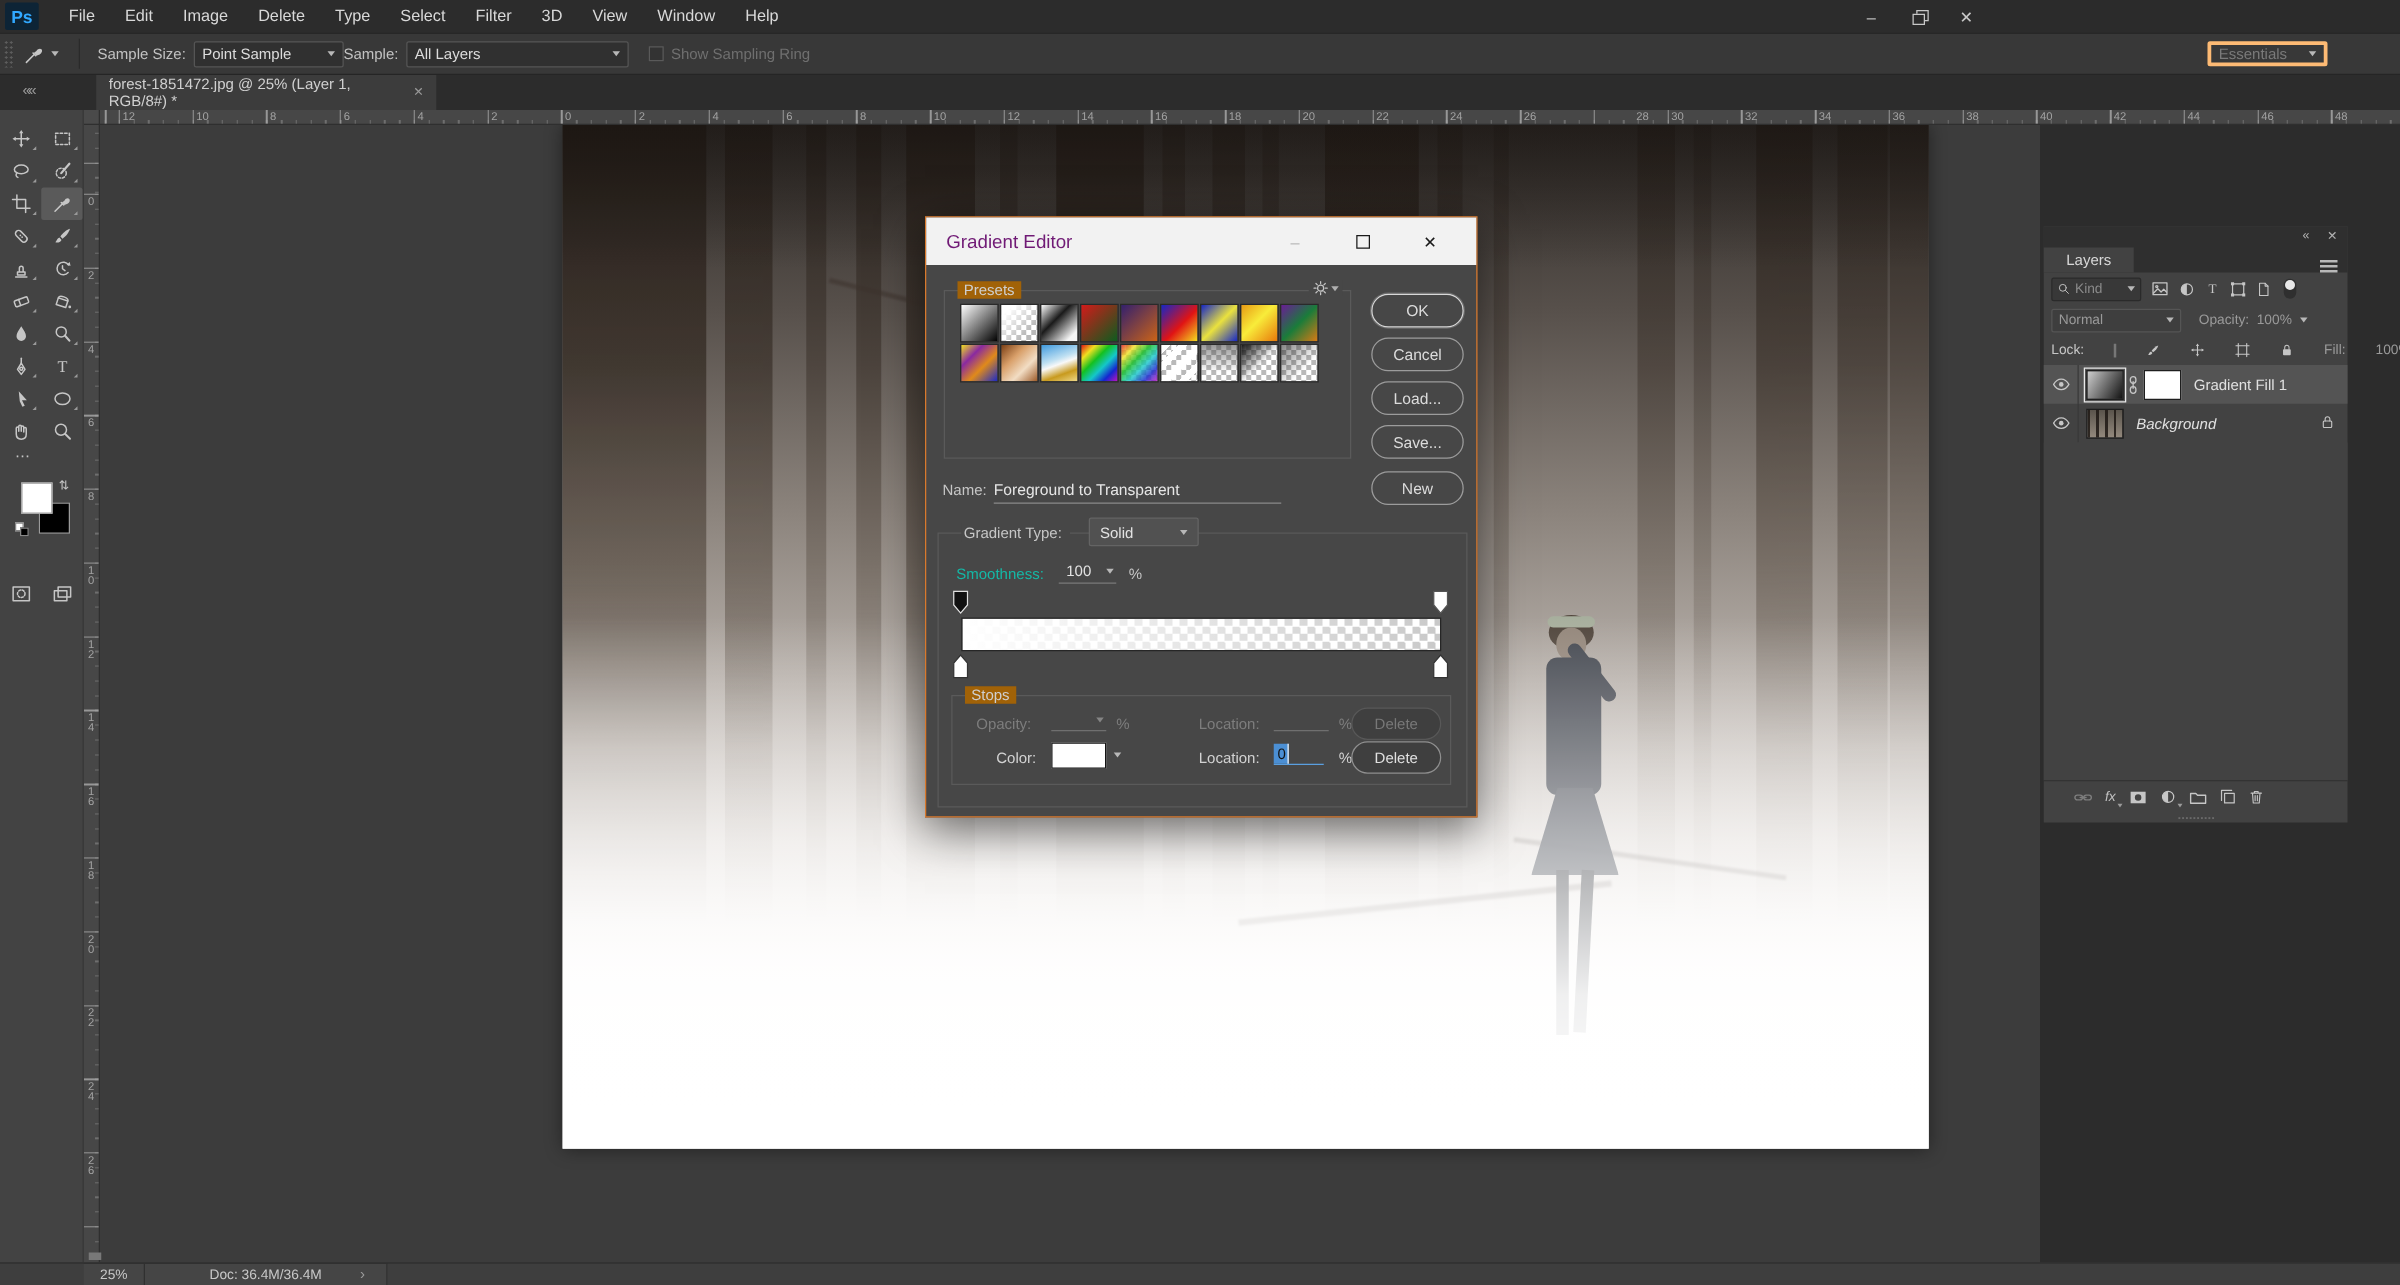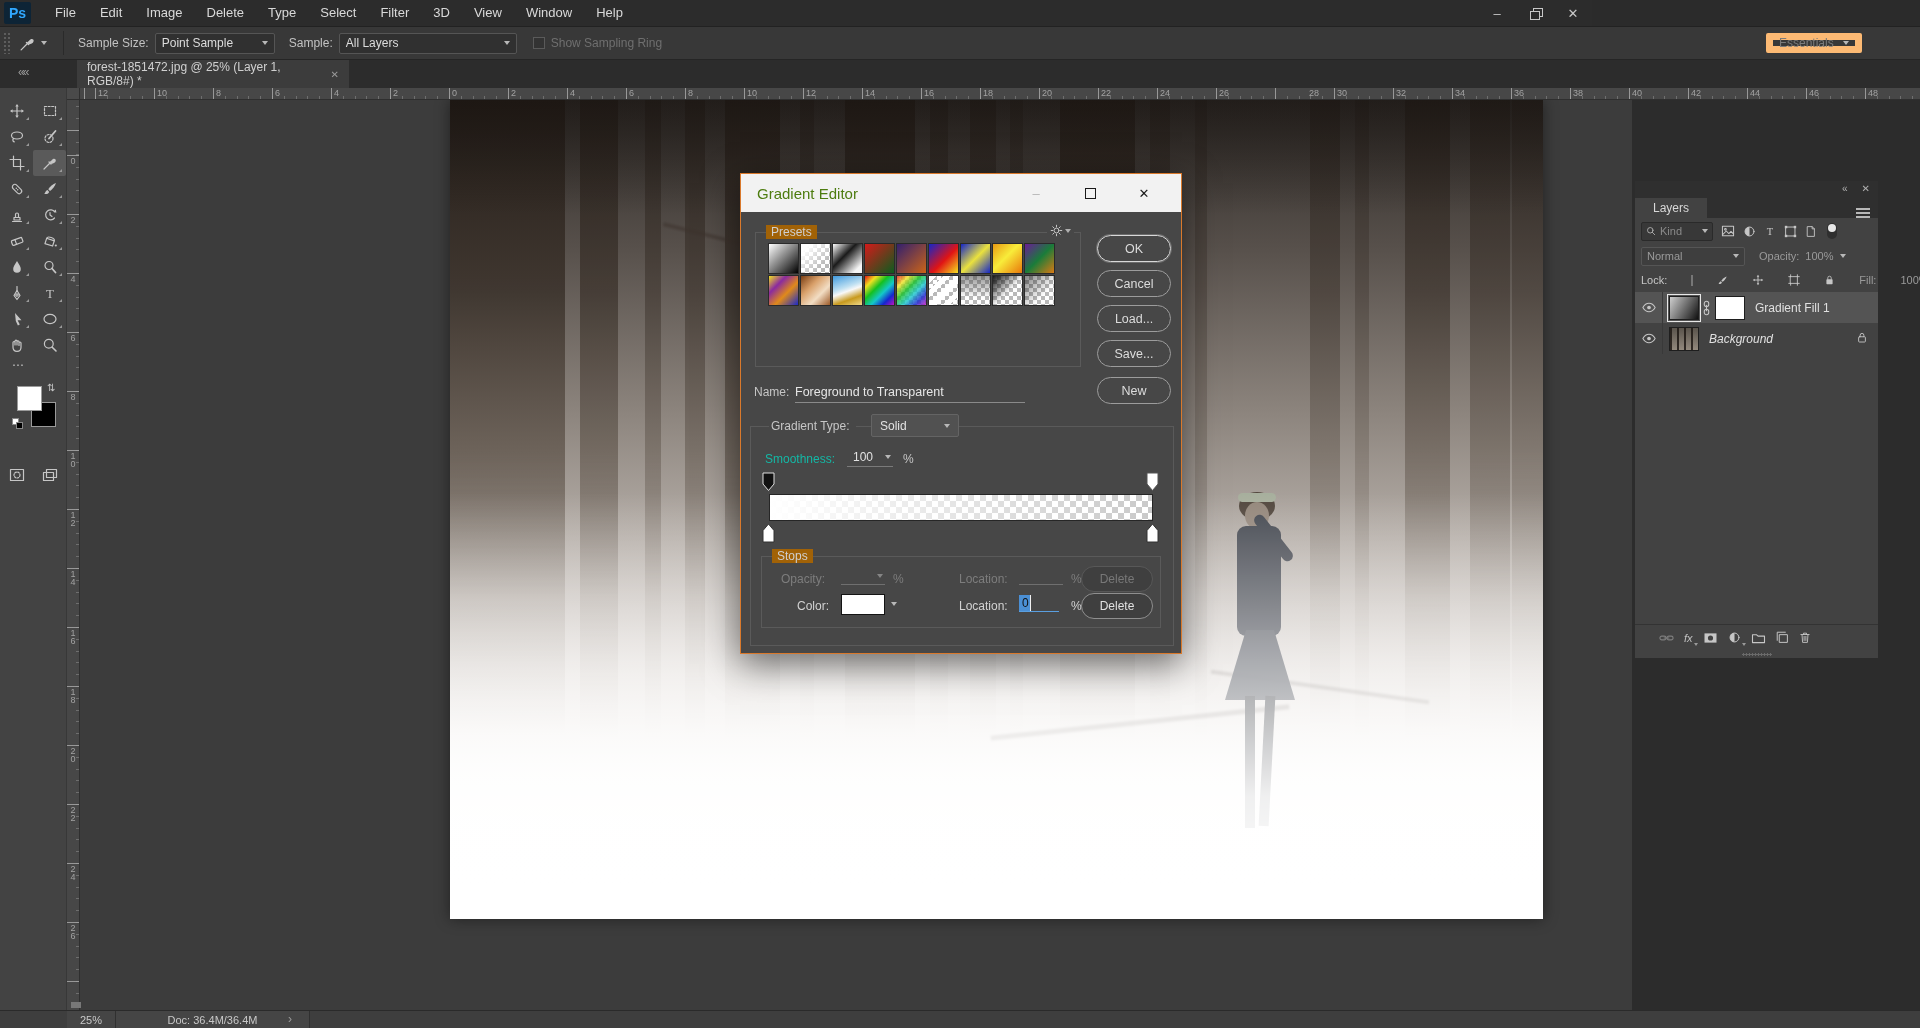--- a/index.html
+++ b/index.html
@@ -28,21 +28,21 @@
   .tool-preview { display:flex; align-items:center; padding:0 8px; }
   .caret { width:0; height:0; border-left:3.5px solid transparent; border-right:3.5px solid transparent;
     border-top:4px solid #b8b8b8; display:inline-block; }
   .vsep { width:1px; height:24px; background:#2a2a2a; margin:0 8px; }
   .opt-label { font-size:12px; color:#c2c2c2; margin:0 6px; }
   .opt-select { height:21px; background:#303030; border:1px solid #555; border-radius:2px;
     display:flex; align-items:center; justify-content:space-between; padding:0 6px; font-size:12px; color:#dcdcdc; }
   .checkbox { width:12px; height:12px; border:1px solid #5a5a5a; background:#333; margin:0 6px 0 16px; }
   .disabled-label { font-size:12px; color:#6f6f6f; }
   #workspace-select { margin-left:auto; margin-right:58px; width:96px; height:20px; background:transparent;
-    border:7px solid #fdba74; color:#7a7a7a; }
+    border:3px solid #fdba74; color:#7a7a7a; }
 
   
   #tabstrip { position:absolute; left:0; top:60px; width:1920px; height:28px; background:#2c2c2c; z-index:28; }
   #panel-collapse-left { position:absolute; left:18px; top:5px; color:#9a9a9a; font-size:12px; letter-spacing:-2px; }
   #doc-tab { position:absolute; left:77px; top:0; width:272px; height:28px; background:#3c3c3c;
     display:flex; align-items:center; font-size:12px; color:#d0d0d0; padding:0 10px; }
   #doc-tab .close { margin-left:8px; color:#9a9a9a; font-size:10px; }
 
   
   #ruler-corner { position:absolute; left:67px; top:88px; width:13px; height:12px; background:#4a4a4a;
@@ -160,21 +160,21 @@
   #doc-field { position:absolute; left:115px; top:0; width:195px; height:18px; border-left:1px solid #303030;
     border-right:1px solid #303030; text-align:center; line-height:18px; }
   #doc-expand { position:absolute; left:288px; top:0; line-height:17px; color:#9a9a9a; font-size:12px; }
   #scroll-thumb { position:absolute; left:71px; top:1002px; width:10px; height:6px; background:#787878; z-index:28; }
 
   
   #dialog { position:absolute; left:740px; top:173px; width:442px; height:481px; background:#474747;
     border:1px solid #d9792c; box-shadow:0 10px 34px rgba(0,0,0,.55); z-index:50; }
   #dlg-title { position:absolute; left:0; top:0; width:100%; height:38px; background:#f2f2f2;
     display:flex; align-items:center; }
-  #dlg-title .t { margin-left:16px; font-size:15px; color:#4d7c0f; }
+  #dlg-title .t { margin-left:16px; font-size:15px; color:#701a75; }
   .dlg-winbtn { position:absolute; top:0; width:26px; height:38px; display:flex; align-items:center; justify-content:center; font-size:13px; }
   #dlg-min { left:282px; color:#b5b5b5; } #dlg-max { left:336px; } #dlg-close { left:390px; color:#1a1a1a; }
   #dlg-max span { width:11px; height:11px; border:1.4px solid #1a1a1a; display:block; }
   #dlg-body { position:absolute; left:0; top:38px; width:100%; height:443px; font-size:12px; }
   .fieldset { position:absolute; border:1px solid #5a5a5a; }
   .legend { position:absolute; top:-8px; left:10px; background:#a16207; padding:0 5px; color:#cfcfcf; font-size:12px; }
   #fs-presets { left:14px; top:20px; width:326px; height:135px; }
   #gear-btn { position:absolute; right:6px; top:-9px; background:#474747; padding:0 3px; display:flex; align-items:center; gap:2px; }
   #swatches { position:absolute; left:12px; top:10px; width:298px; display:grid;
     grid-template-columns:repeat(9, 31px); gap:1px; }
@@ -264,21 +264,21 @@
       <path class="fill" d="M9.5 5.5c1-1.8 3-2.3 3.9-1.3.9 1 .3 2.9-1.4 3.8L9.5 9 7.5 7z"></path>
     </svg>
     <span class="caret" style="margin-left:5px"></span>
   </div>
   <div class="vsep"></div>
   <span class="opt-label">Sample Size:</span>
   <div class="opt-select" style="width:120px">
     <span>Point Sample</span>
     <span class="caret"></span>
   </div>
-  <span class="opt-label" style="margin-left:14px">Sample:</span>
+  <span class="opt-label" style="margin-left:0">Sample:</span>
   <div class="opt-select" style="width:178px">
     <span>All Layers</span>
     <span class="caret"></span>
   </div>
   <span class="checkbox"></span>
   <span class="disabled-label">Show Sampling Ring</span>
   <div class="opt-select" id="workspace-select">
     <span>Essentials</span>
     <span class="caret"></span>
   </div>

